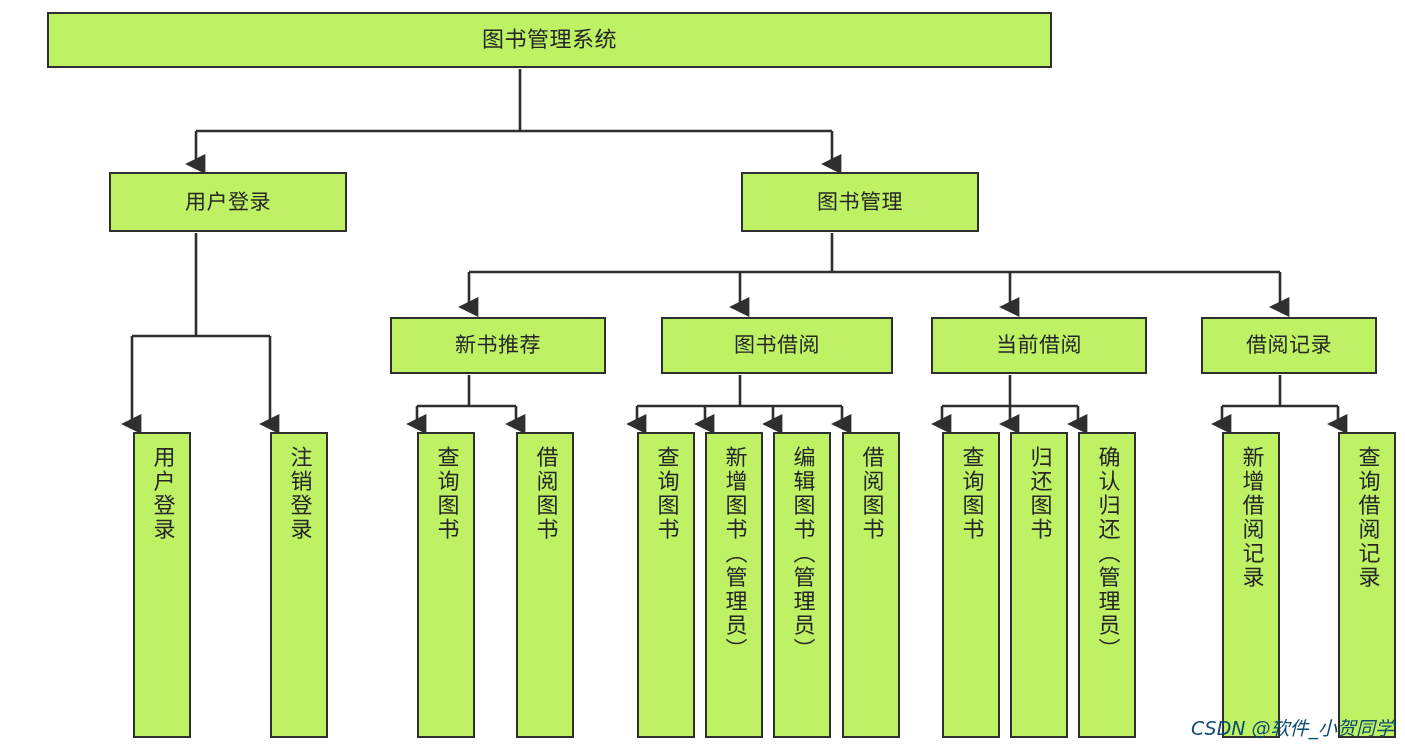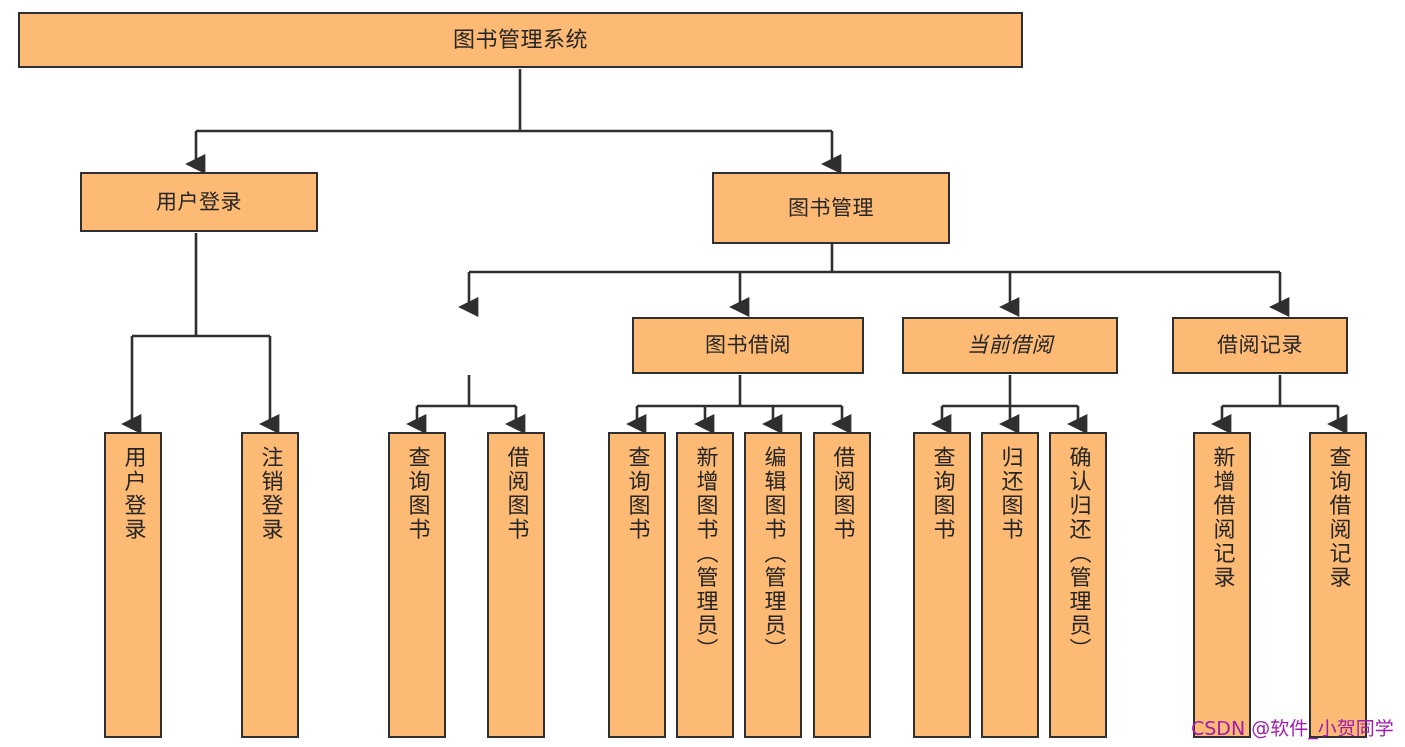--- a/index.html
+++ b/index.html
@@ -22,27 +22,28 @@
     position: absolute;
     left: 0;
     top: 0;
     width: 1405px;
     height: 747px;
     pointer-events: none;
   }
   .node {
     position: absolute;
     box-sizing: border-box;
-    background: #fdba74;
+    background: #bef264;
     border: 2px solid #2f2f2f;
     display: flex;
     align-items: center;
     justify-content: center;
     color: #262626;
     z-index: 2;
+    margin-left: 29px;
   }
   .node .label {
     display: block;
     text-align: center;
     line-height: 1.18;
     color: #262626;
   }
   
   .node.h .label {
     font-size: 21px;
@@ -62,25 +63,26 @@
     text-orientation: upright;
     -webkit-text-orientation: upright;
     font-size: 22px;
     line-height: 1.05;
     letter-spacing: 2px;
     white-space: nowrap;
     color: #262626;
   }
   .watermark {
     position: absolute;
-    color: #a21caf;
+    color: #0c4a6e;
     font-size: 19px;
     white-space: nowrap;
     z-index: 5;
     font-family: "DejaVu Sans", "Liberation Sans", sans-serif;
+    font-style: italic;
   }
 </style>
 </head>
 <body>
 
 <div id="diagram-root">
 
   <svg id="edge-layer" viewBox="0 0 1405 747" width="1405" height="747" xmlns="http://www.w3.org/2000/svg">
     <defs>
       <marker id="arrowhead" markerWidth="9" markerHeight="9" refX="4.2" refY="4.2" orient="auto" markerUnits="strokeWidth">
@@ -135,30 +137,33 @@
   </svg>
 
   <div class="node h root" style="left:18px; top:12px; width:1005px; height:56px;">
     <span class="label">图书管理系统</span>
   </div>
 
   <div class="node h" style="left:80px; top:172px; width:238px; height:60px;">
     <span class="label">用户登录</span>
   </div>
 
-  <div class="node h" style="left:712px; top:172px; width:238px; height:72px;">
+  <div class="node h" style="left:712px; top:172px; width:238px; height:60px;">
     <span class="label">图书管理</span>
   </div>
 
+  <div class="node h" style="left:361px; top:317px; width:216px; height:57px;">
+    <span class="label">新书推荐</span>
+  </div>
 
   <div class="node h" style="left:632px; top:317px; width:232px; height:57px;">
     <span class="label">图书借阅</span>
   </div>
 
-  <div class="node h" style="left:902px; top:317px; width:216px; height:57px;font-style:italic;">
+  <div class="node h" style="left:902px; top:317px; width:216px; height:57px;">
     <span class="label">当前借阅</span>
   </div>
 
   <div class="node h" style="left:1172px; top:317px; width:176px; height:57px;">
     <span class="label">借阅记录</span>
   </div>
 
   <div class="node v" style="left:104px; top:432px; width:58px; height:306px;">
     <span class="label">用户登录</span>
   </div>

